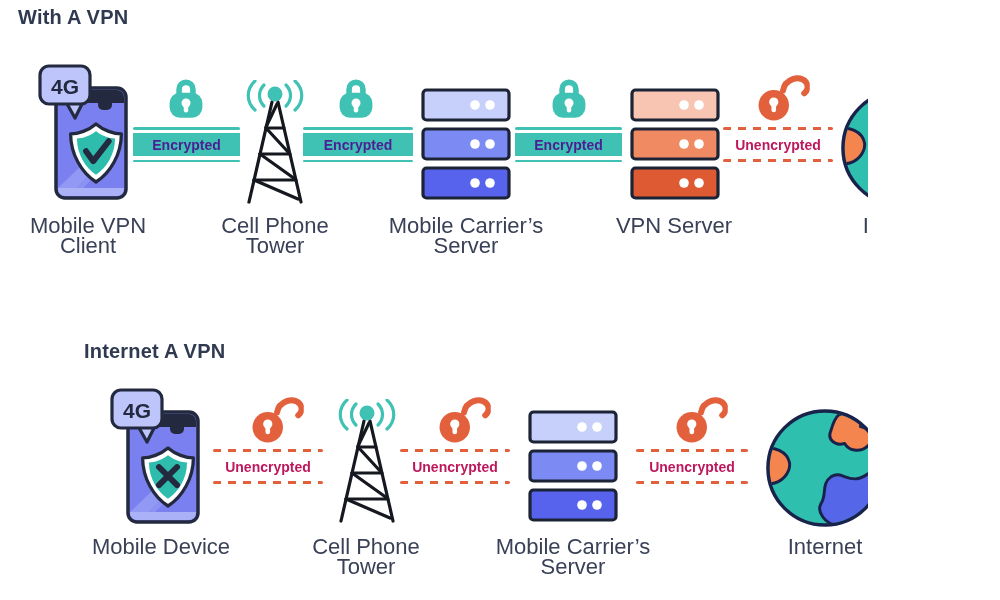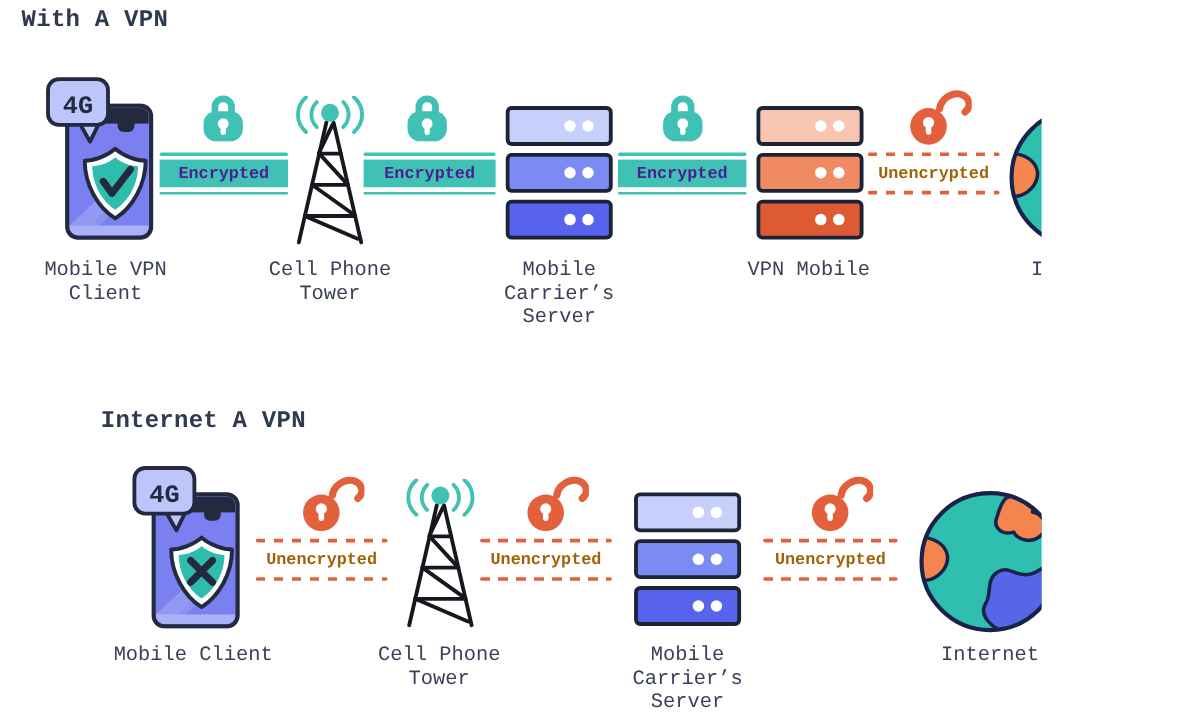--- a/index.html
+++ b/index.html
@@ -1,41 +1,41 @@
 <!DOCTYPE html>
 <html><head>
 <meta charset="utf-8">
 <style>
   html,body{margin:0;padding:0;background:#fff;}
   #canvas{
     position:relative;width:868px;height:600px;background:#ffffff;overflow:hidden;
-    font-family:Liberation Mono, monospace;
+    font-family:Liberation Sans, sans-serif;
   }
   .abs{position:absolute;}
   .title{
     position:absolute;margin:0;font-size:20px;font-weight:bold;color:#2f3950;
     letter-spacing:.2px;
   }
   .node-label{
-    position:absolute;width:160px;text-align:center;font-size:17px;line-height:19.5px;
+    position:absolute;width:160px;text-align:center;font-size:22px;line-height:19.5px;
     color:#3a4157;white-space:pre-line;
   }
   .enc-band{position:absolute;display:flex;flex-direction:column;}
   .enc-band .thin{height:2.5px;background:#3fc2b3;border-radius:2px;}
   .enc-band .main{
     height:23px;margin:3.5px 0;background:#3fc2b3;color:#4c1d95;
     font-size:14px;font-weight:bold;display:flex;align-items:center;justify-content:center;
   }
   .unenc-link{position:absolute;height:35px;display:flex;flex-direction:column;justify-content:space-between;}
   .unenc-link .dash{
     height:3px;border-radius:2px;
     background:repeating-linear-gradient(90deg,#e2613c 0 8px,transparent 8px 15px);
   }
   .unenc-link .ulabel{
-    text-align:center;color:#a16207;font-size:14px;font-weight:bold;line-height:14px;
+    text-align:center;color:#be185d;font-size:14px;font-weight:bold;line-height:14px;
   }
 </style>
 </head>
 <body>
 
 <div id="canvas">
 
   <svg width="0" height="0" style="position:absolute" aria-hidden="true">
     <defs>
       <symbol id="sym-phone" viewBox="0 0 74 114">
@@ -193,21 +193,21 @@
     </svg>
   <div class="enc-band" style="left:515px;top:127px;width:107px">
     <div class="thin"></div>
     <div class="main">Encrypted</div>
     <div class="thin"></div>
   </div>
 
   <svg class="abs" style="left:630px;top:88px" width="90" height="114" viewBox="0 0 90 114">
       <use href="#sym-server-orange" width="90" height="114"></use>
     </svg>
-  <div class="node-label" style="left:594px;top:216px">VPN Mobile</div>
+  <div class="node-label" style="left:594px;top:216px">VPN Server</div>
 
   <svg class="abs" style="left:756px;top:73px" width="54" height="48" viewBox="0 0 58 52">
       <use href="#sym-lock-open" width="58" height="52"></use>
     </svg>
   <div class="unenc-link" style="left:723px;top:127px;width:110px">
     <div class="dash"></div>
     <div class="ulabel">Unencrypted</div>
     <div class="dash"></div>
   </div>
 
@@ -220,21 +220,21 @@
 
   <svg class="abs" style="left:110px;top:388px" width="94" height="140" viewBox="0 0 94 140">
     <use href="#sym-phone" x="16" y="22" width="74" height="114"></use>
     <g>
       <path d="M28,38 L37,54 L45,38 Z" fill="#bdc5fa" stroke="#232a40" stroke-width="3.2" stroke-linejoin="round"></path>
       <rect x="2" y="2" width="50" height="38" rx="9" fill="#bdc5fa" stroke="#232a40" stroke-width="3.2"></rect>
       <text x="27" y="30" text-anchor="middle" font-size="21" font-weight="bold" fill="#232a40">4G</text>
     </g>
     <use href="#sym-shield-x" x="29" y="57" width="58" height="64"></use>
   </svg>
-  <div class="node-label" style="left:81px;top:537px">Mobile Client</div>
+  <div class="node-label" style="left:81px;top:537px">Mobile Device</div>
 
   <svg class="abs" style="left:250px;top:395px" width="54" height="48" viewBox="0 0 58 52">
       <use href="#sym-lock-open" width="58" height="52"></use>
     </svg>
   <div class="unenc-link" style="left:213px;top:449px;width:110px">
     <div class="dash"></div>
     <div class="ulabel">Unencrypted</div>
     <div class="dash"></div>
   </div>
 

